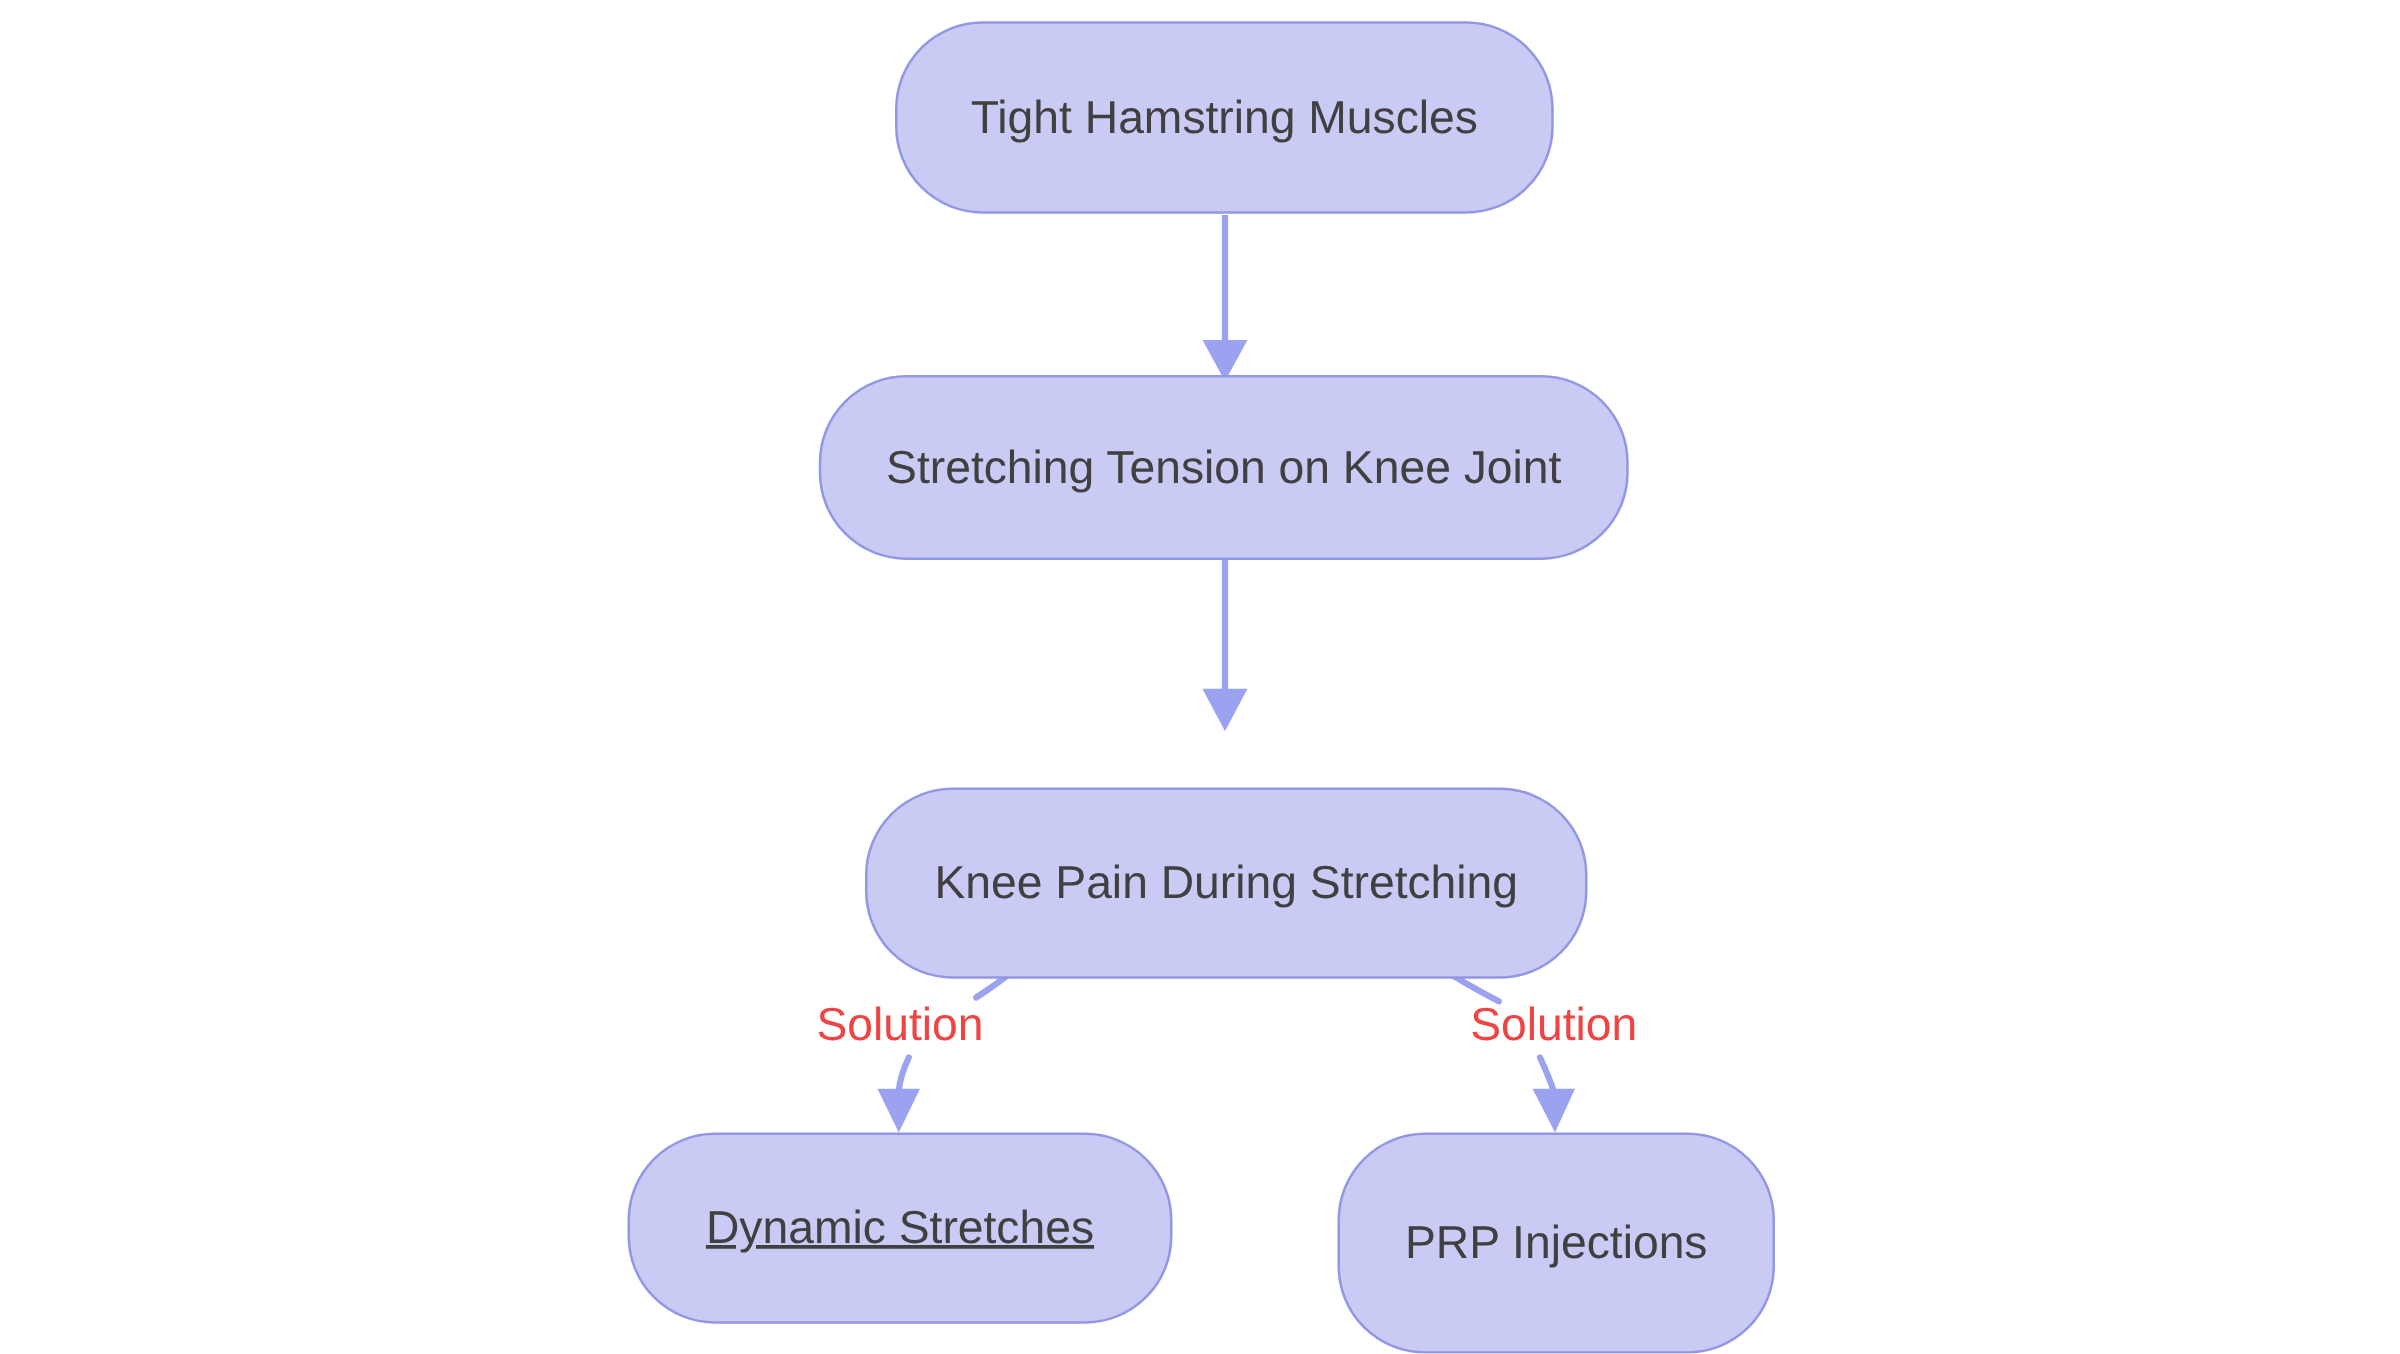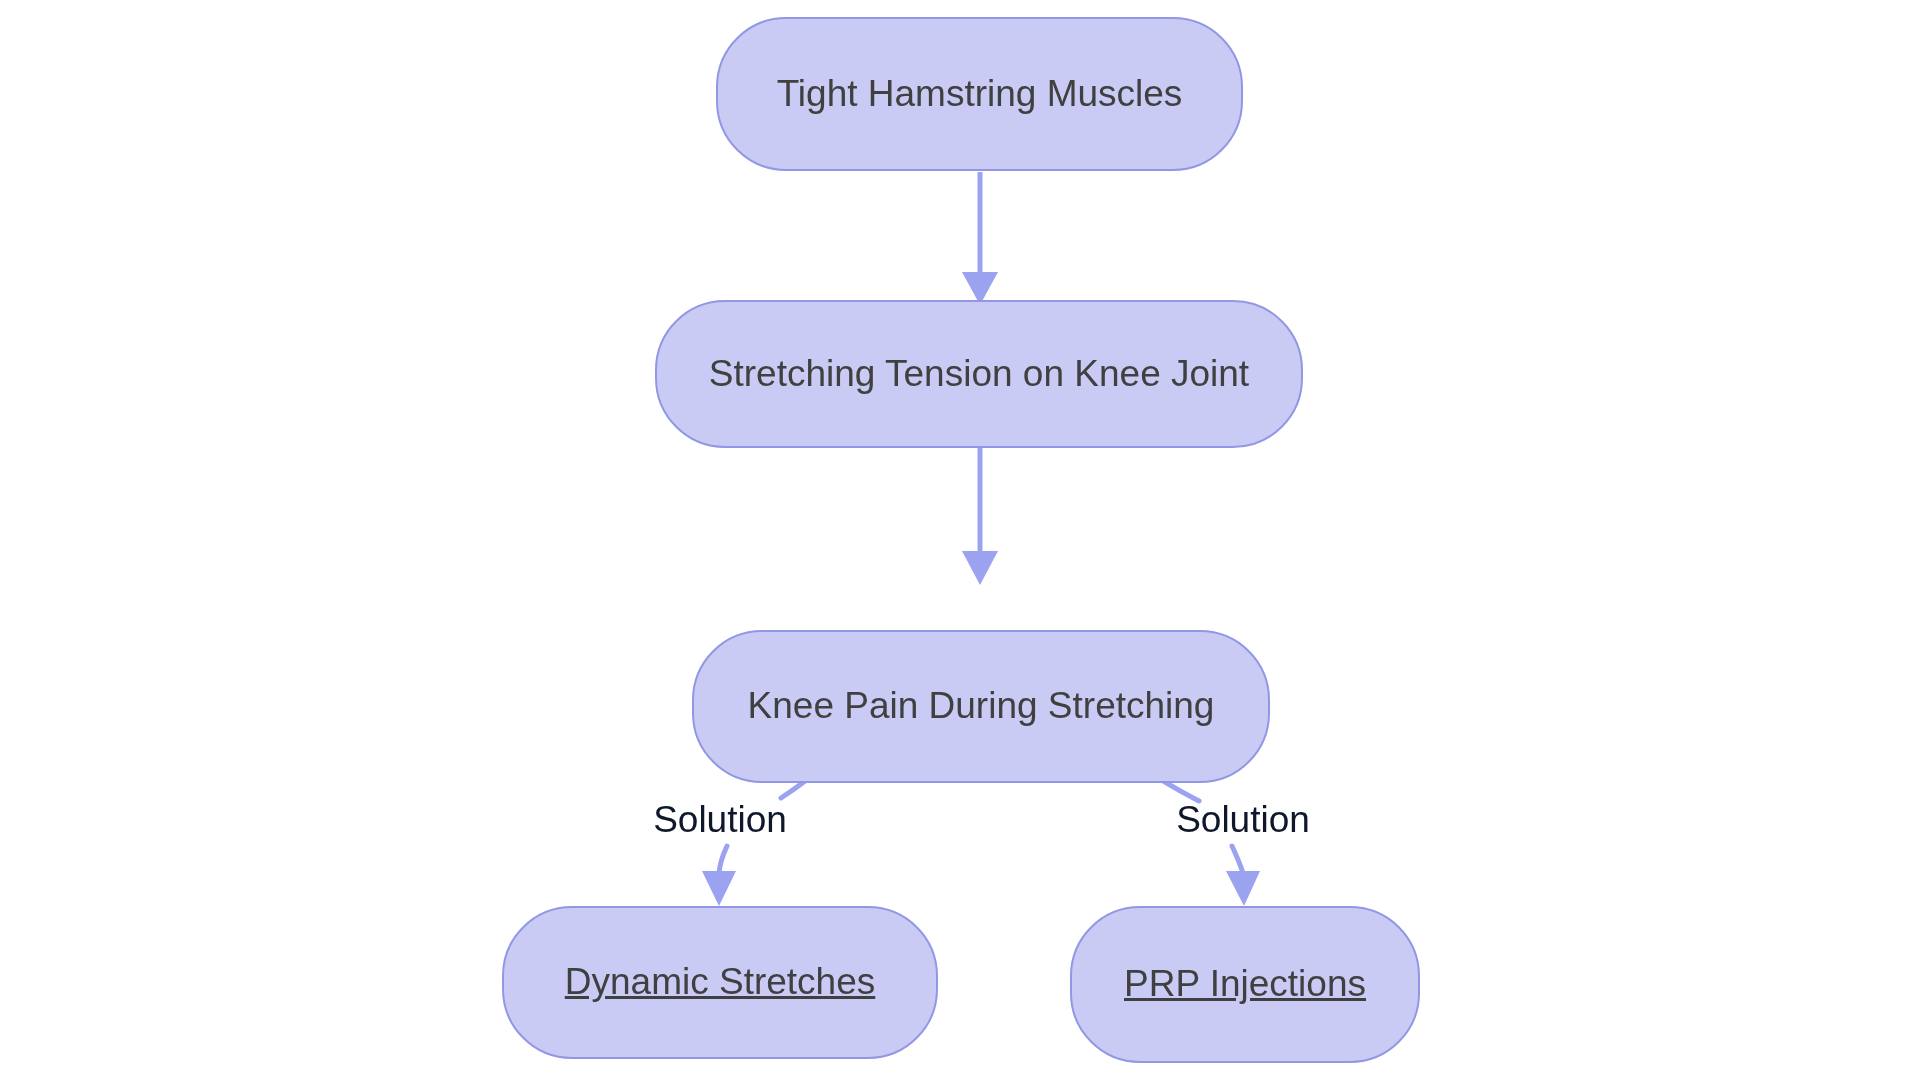--- a/index.html
+++ b/index.html
@@ -34,25 +34,25 @@
     color: #404040;
     font-size: 37px;
     line-height: 1.1;
     white-space: nowrap;
     text-align: center;
   }
   .node-1 { left: 716px;  top: 17px;  width: 527px; height: 154px; }
   .node-2 { left: 655px;  top: 300px; width: 648px; height: 148px; }
   .node-3 { left: 692px;  top: 582px; width: 578px; height: 153px; margin-top: 48px; }
   .node-4 { left: 502px;  top: 906px; width: 436px; height: 153px; text-decoration: underline; }
-  .node-5 { left: 1070px; top: 906px; width: 350px; height: 157px; text-decoration: underline; }
+  .node-5 { left: 1070px; top: 906px; width: 350px; height: 177px; }
   .edge-label {
     position: absolute;
     transform: translate(-50%, -50%);
-    color: #0f172a;
+    color: #ef4444;
     font-size: 37px;
     white-space: nowrap;
     background: transparent;
   }
   .edge-label-left  { left: 720px;  top: 820px; }
   .edge-label-right { left: 1243px; top: 820px; }
 </style>
 </head>
 <body>
 

